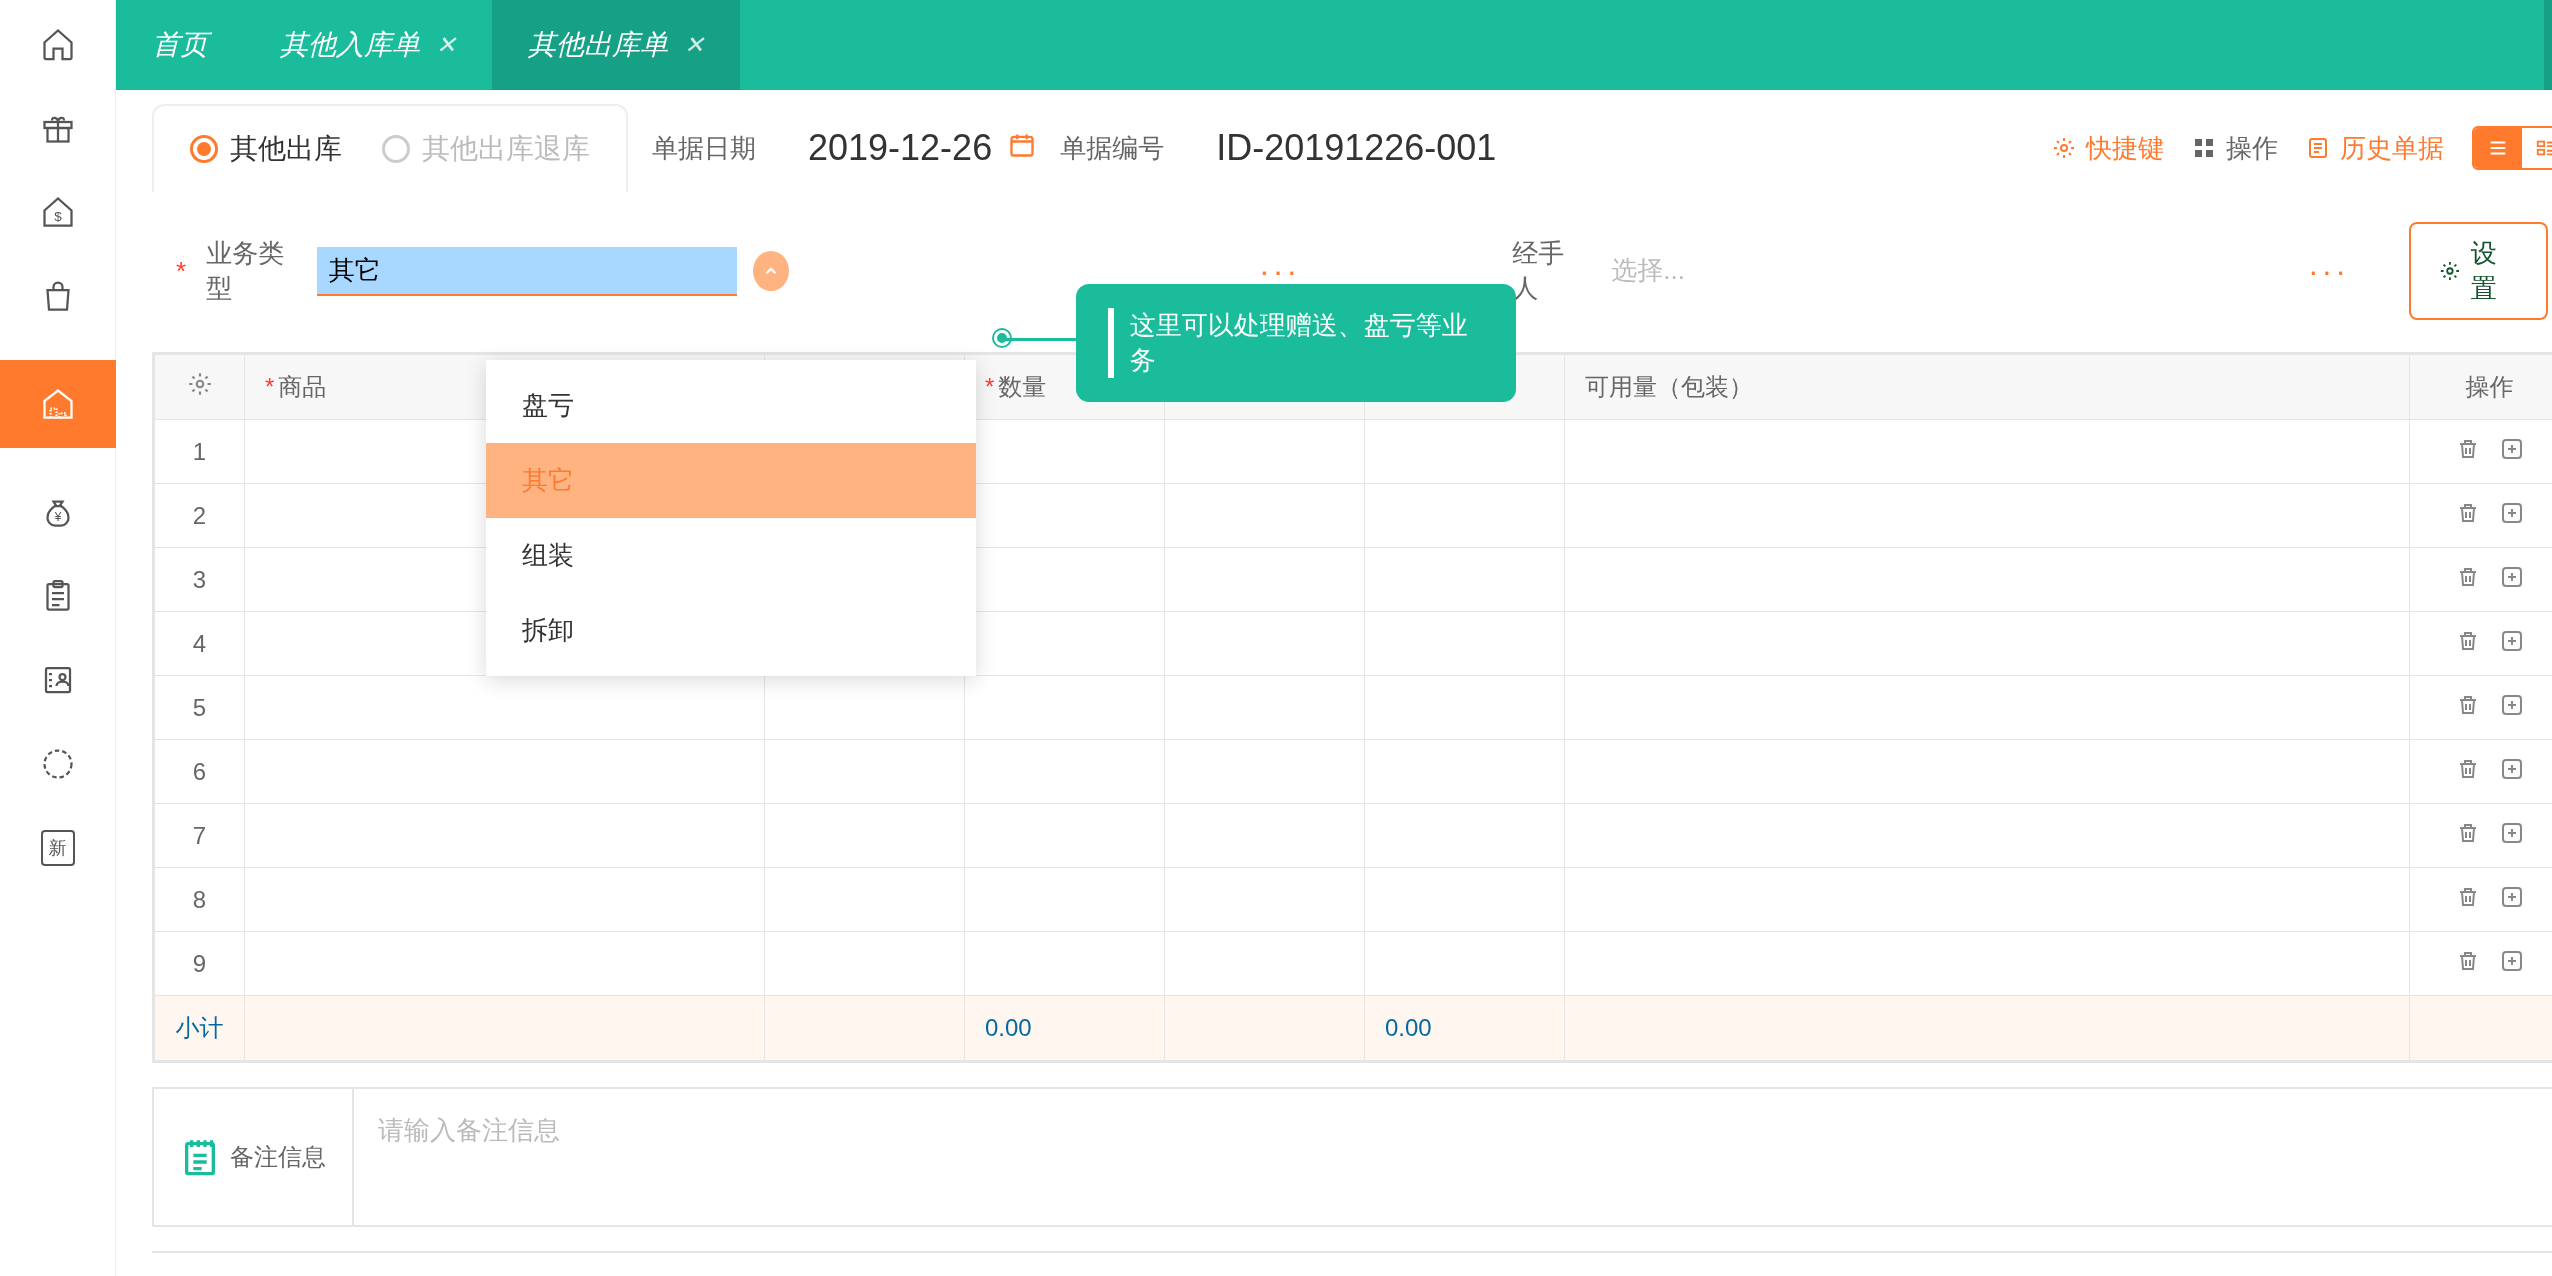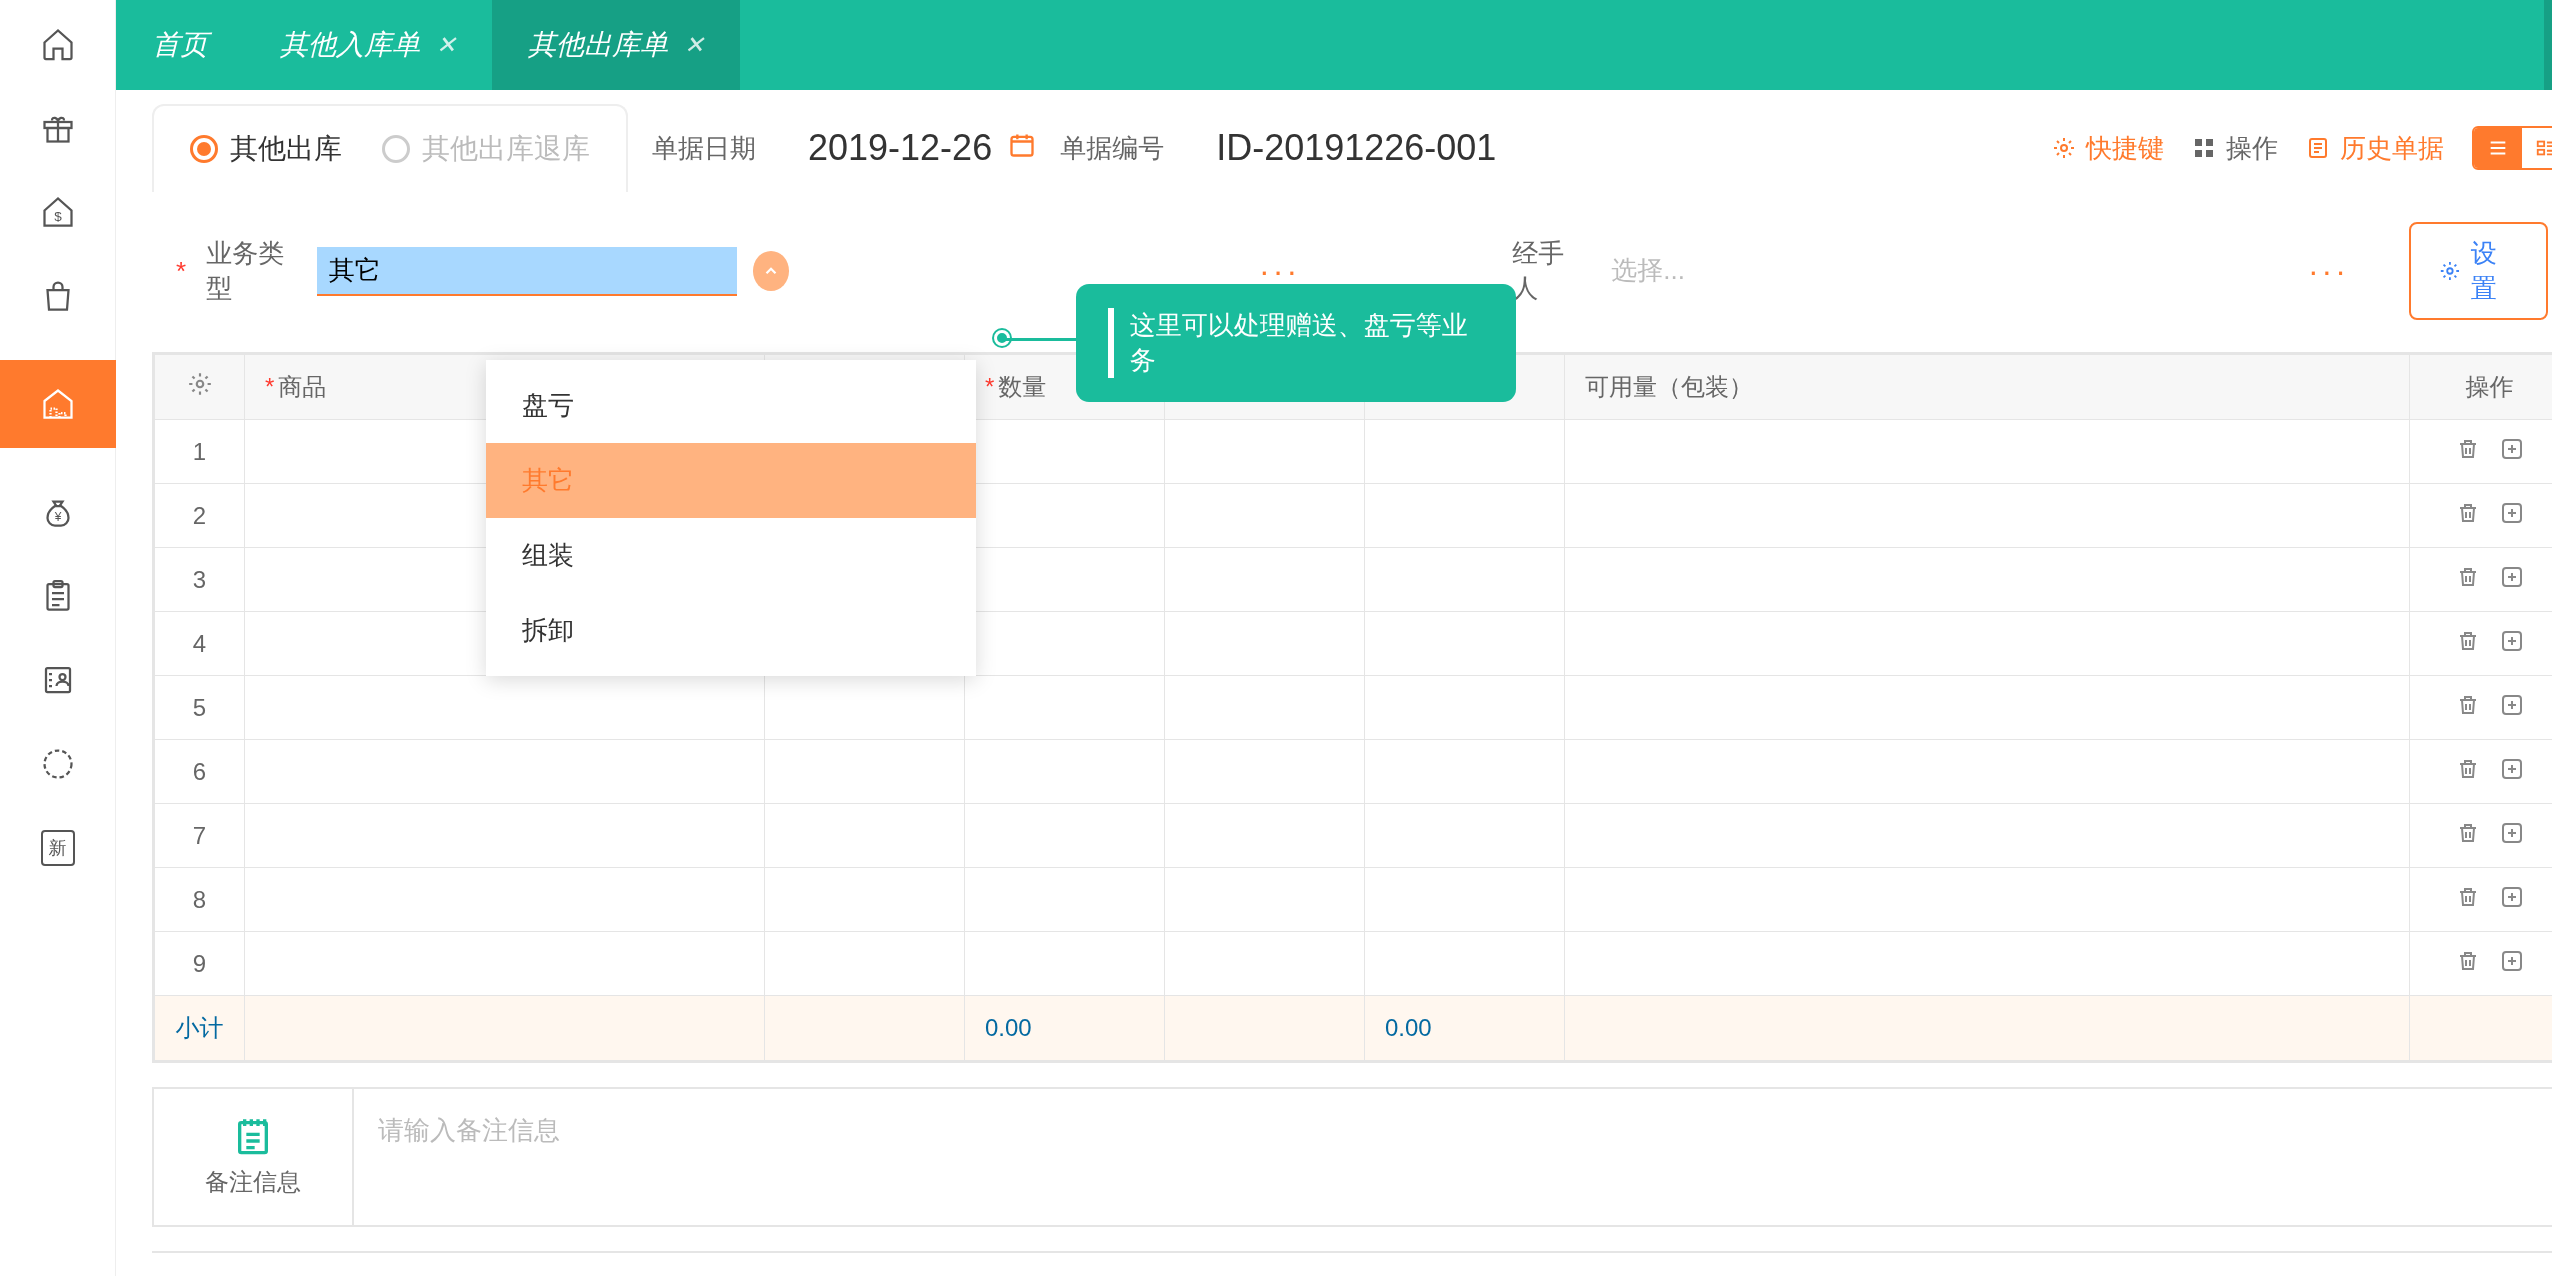--- a/index.html
+++ b/index.html
@@ -49,21 +49,21 @@
 
 .form-row { display: flex; align-items: center; padding: 32px 60px; gap: 60px; position: relative; }
 .form-field { display: flex; align-items: center; gap: 16px; font-size: 26px; }
 .req { color: #ff3b30; margin-right: 4px; }
 .form-label { color: #666; }
 .form-input { border: none; border-bottom: 2px solid #ff7a2d; padding: 8px 12px; font-size: 26px; width: 460px; background: #c9e8ff33; }
 .form-input.sel { background: #a8d8ff; }
 .chev-btn { width: 40px; height: 40px; border-radius: 50%; background: #ffb380; color: #fff; display: flex; align-items: center; justify-content: center; cursor: pointer; font-size: 20px; }
 .form-placeholder { color: #bbb; border-bottom: 2px solid transparent; padding: 8px 12px; width: 360px; }
 .ellipsis-btn { color: #ff7a2d; font-size: 32px; letter-spacing: 3px; cursor: pointer; }
-.settings-btn { border: 2px solid #ff7a2d; color: #3b82f6; padding: 12px 28px; border-radius: 8px; font-size: 26px; cursor: pointer; display: flex; align-items: center; gap: 10px; margin-left: auto; }
+.settings-btn { border: 2px solid #ff7a2d; color: #14532d; padding: 12px 28px; border-radius: 8px; font-size: 26px; cursor: pointer; display: flex; align-items: center; gap: 10px; margin-left: auto; }
 
 
 .callout { position: absolute; left: 960px; top: 194px; background: #1abc9c; color: #fff; padding: 24px 32px; font-size: 26px; border-radius: 13px; width: 440px; display: flex; gap: 16px; z-index: 20; }
 .callout-bar { width: 6px; background: #fff; align-self: stretch; }
 .callout-line { position: absolute; left: 890px; top: 248px; width: 70px; height: 3px; background: #1abc9c; z-index: 19; }
 .callout-dot { position: absolute; left: 878px; top: 240px; width: 16px; height: 16px; background: #1abc9c; border-radius: 50%; z-index: 19; border: 3px solid #fff; box-shadow: 0 0 0 2px #1abc9c; }
 
 
 .dropdown { position: absolute; left: 370px; top: 270px; width: 490px; background: #fff; box-shadow: 0 4px 20px rgba(0,0,0,0.15); z-index: 30; padding: 8px 0; }
 .dropdown-item { padding: 20px 36px; font-size: 26px; color: #333; cursor: pointer; }
@@ -78,21 +78,21 @@
 .table .row-num { text-align: center; width: 90px; color: #666; }
 .table .gear-cell { width: 90px; text-align: center; }
 .table .action-cell { width: 160px; text-align: center; }
 .action-icons { display: flex; gap: 20px; justify-content: center; color: #888; }
 .action-icons span { cursor: pointer; }
 .subtotal-row td { background: #fff7ef; color: #0369a1; }
 .subtotal-row .lbl { text-align: center; }
 
 
 .remarks { margin: 24px 36px 0 36px; border: 2px solid #e5e5e5; display: flex; background: #fff; height: 140px; }
-.remarks-label { width: 200px; border-right: 2px solid #e5e5e5; display: flex; flex-direction: column; align-items: center; justify-content: center; gap: 10px; color: #1abc9c; font-size: 24px; }
+.remarks-label { width: 200px; border-right: 2px solid #e5e5e5; display: flex; flex-direction: row; align-items: center; justify-content: center; gap: 10px; color: #1abc9c; font-size: 24px; }
 .remarks-label .txt { color: #666; }
 .remarks-input { flex: 1; border: none; padding: 24px; font-size: 26px; color: #333; resize: none; outline: none; }
 .remarks-input::placeholder { color: #bbb; }
 
 
 .footer { margin: 24px 36px 0 36px; padding: 24px 0 24px 0; display: flex; justify-content: flex-end; gap: 24px; border-top: 2px solid #e5e5e5; }
 
 .col-product { width: 520px; }
 .col-unit { width: 200px; }
 .col-qty { width: 200px; }

